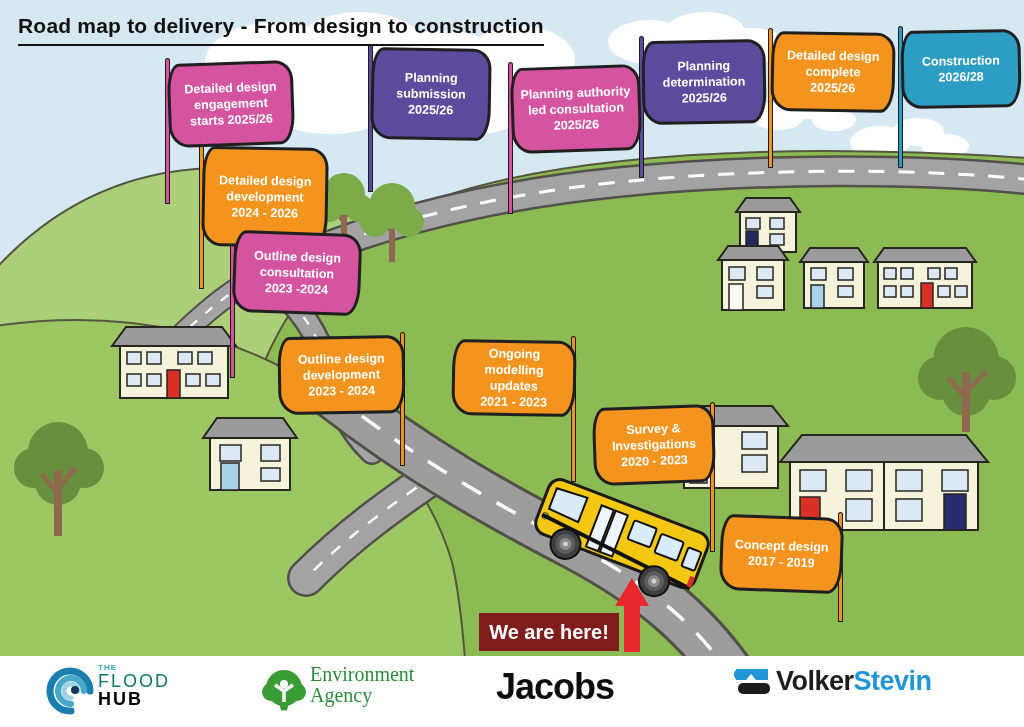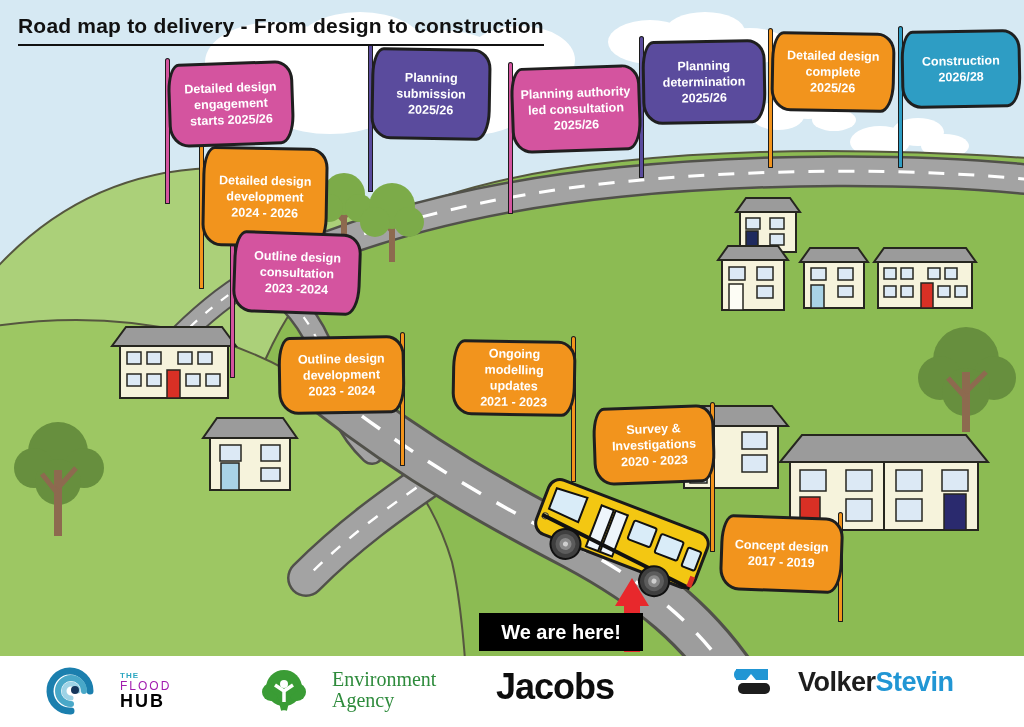--- a/index.html
+++ b/index.html
@@ -7,27 +7,27 @@
   #stage{position:relative;width:1024px;height:727px;overflow:hidden;background:#d6e9f3;}
   #scene{position:absolute;left:0;top:0;z-index:1;}
   .title{position:absolute;left:18px;top:14px;z-index:6;font-size:21px;font-weight:bold;color:#111;
          border-bottom:2.5px solid #111;padding-bottom:6px;letter-spacing:.2px;}
   .flag{position:absolute;z-index:5;display:flex;align-items:center;justify-content:center;
         color:#fff;font-weight:bold;font-size:12.5px;line-height:1.3;text-align:center;
         white-space:pre-line;border:3px solid #1f1f1f;padding:4px 6px;box-sizing:border-box;
         border-radius:12px 18px 14px 20px / 28px 20px 30px 22px;}
   .pole{position:absolute;z-index:4;width:5px;border:1.5px solid #1c1c1c;border-radius:3px 3px 1px 1px;box-sizing:border-box;}
   .c-pink{background:#d4549f;} .c-purple{background:#5a4b9d;} .c-orange{background:#f2941d;} .c-blue{background:#2e9dc4;}
-  .marker{position:absolute;left:479px;top:613px;width:164px;height:38px;z-index:6;background:#000000;
+  .marker{position:absolute;left:479px;top:613px;width:140px;height:38px;z-index:6;background:#7f1d1d;
           color:#fff;font-weight:bold;font-size:20px;display:flex;align-items:center;justify-content:center;}
   .footer{position:absolute;left:0;top:656px;width:1024px;height:71px;background:#ffffff;z-index:7;}
-  .logo{position:absolute;display:flex;align-items:center;gap:22px;}
+  .logo{position:absolute;display:flex;gap:0;}
   .fh-text{display:flex;flex-direction:column;line-height:1;}
   .fh-the{font-size:8px;color:#2aa6c0;letter-spacing:1px;font-weight:bold;}
-  .fh-flood{font-size:12px;color:#a21caf;letter-spacing:2px;}
+  .fh-flood{font-size:18px;color:#0f766e;letter-spacing:2px;}
   .fh-hub{font-size:18px;color:#000000;font-weight:bold;letter-spacing:2px;}
   .ea-text{font-family:"Liberation Serif", serif;font-size:20px;color:#2e8b3c;line-height:1.05;white-space:pre-line;}
   .jacobs-text{font-size:36px;font-weight:bold;color:#0d0d0d;letter-spacing:-1px;}
   .vs-text{font-size:27px;font-weight:bold;letter-spacing:-.5px;}
   .vs-volker{color:#1d1d1d;} .vs-stevin{color:#2196d4;}
 </style>
 </head>
 <body>
 
 <div id="stage">

